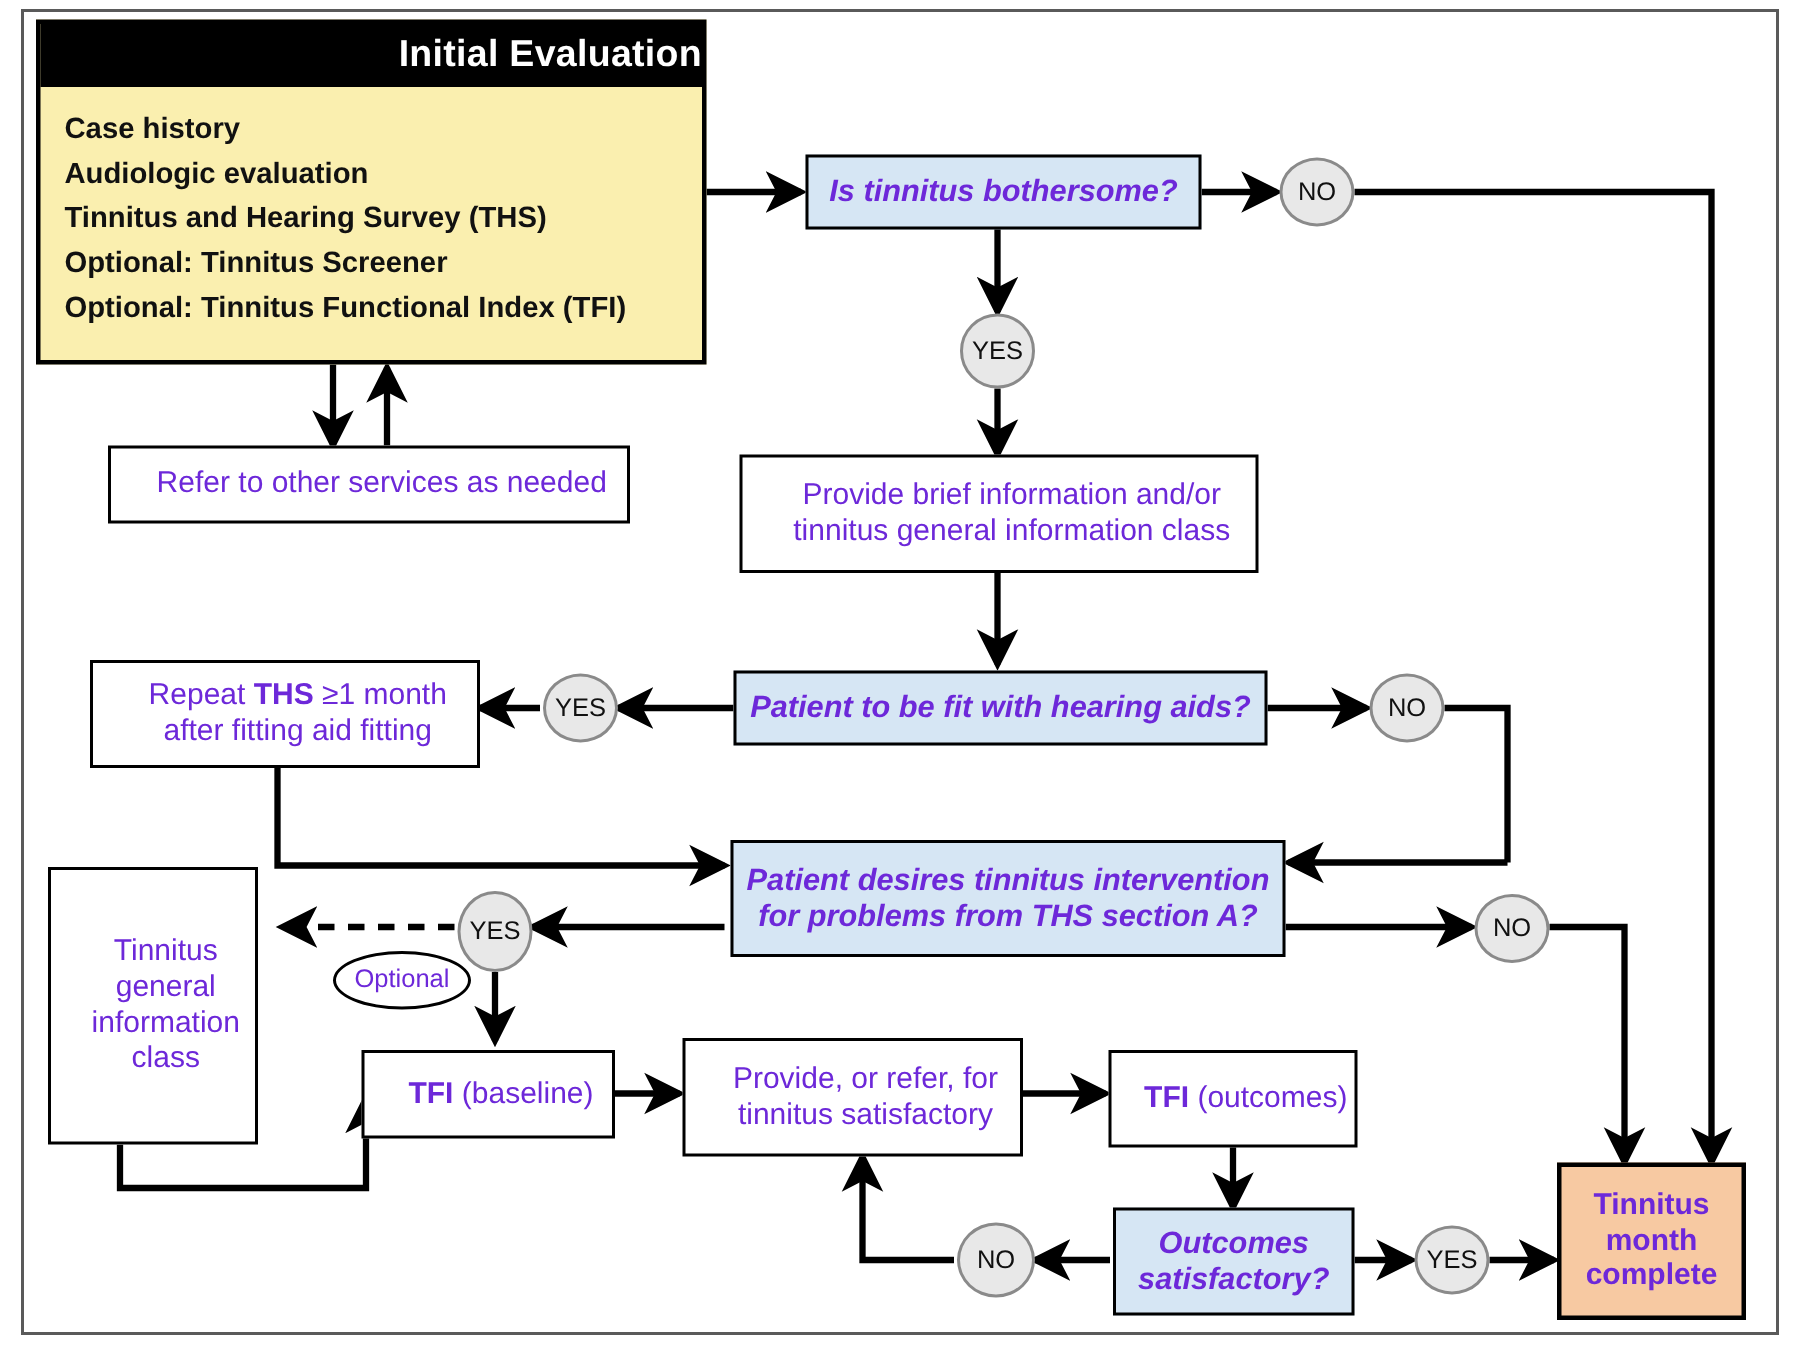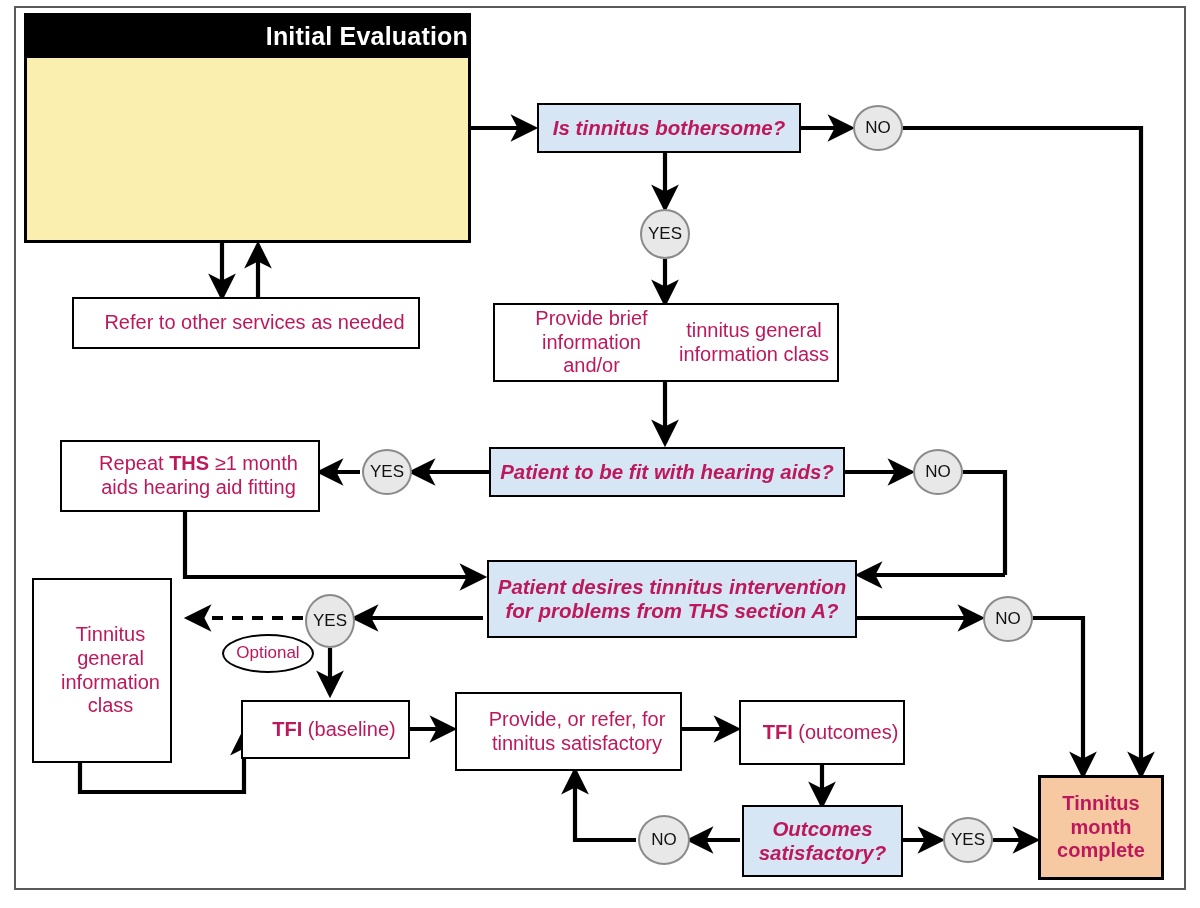--- a/index.html
+++ b/index.html
@@ -1,20 +1,20 @@
 <!DOCTYPE html>
 <html><head>
 <meta charset="utf-8">
 <title>Tinnitus Clinical Flowchart</title>
 <style>
   html,body{margin:0;padding:0;background:#ffffff;}
   body{font-family:"Liberation Sans",sans-serif;}
   #canvas{position:relative;width:1200px;height:908px;background:#ffffff;overflow:hidden;}
   #frame{position:absolute;left:14px;top:6px;width:1172px;height:884px;border:2px solid #5a5a5a;box-sizing:border-box;}
-  .node{position:absolute;box-sizing:border-box;display:flex;align-items:center;justify-content:center;text-align:center;line-height:1.18;color:#be185d;}
+  .node{position:absolute;box-sizing:border-box;display:flex;align-items:center;justify-content:center;text-align:center;line-height:1.18;color:#6d28d9;}
   .box{border:2.5px solid #000;background:#fff;padding-left:17px;}
   .decision{border:2.5px solid #000;background:#D6E6F4;font-style:italic;font-weight:bold;}
   .pill{border:2px solid #8a8a8a;background:#E8E8E8;border-radius:50%;font-size:17px;color:#111;}
   .ell-opt{border:2.5px solid #000;background:#fff;border-radius:50%;font-size:17px;}
   .ie-wrap{position:absolute;border:3px solid #000;box-sizing:border-box;background:#FAEFAF;}
   .ie-title{background:#000;color:#fff;font-weight:bold;font-size:25px;text-align:right;padding:6px 0 7px 0;letter-spacing:.2px;}
   .ie-body{padding:14px 14px 10px 16px;font-weight:bold;font-size:19.5px;line-height:1.52;color:#111;}
   .term{border:3px solid #000;background:#F7C9A2;font-weight:bold;}
   svg.lines{position:absolute;left:0;top:0;width:1200px;height:908px;pointer-events:none;}
   .bold-t{font-weight:bold;}
@@ -90,38 +90,45 @@
       <path d="M1005,575 L859,575"></path>
     </g>
 
     <g stroke="#000" stroke-width="4.2" fill="none" stroke-dasharray="11,9" marker-end="url(#ah)">
       <path d="M303,618 L188,618"></path>
     </g>
   </svg>
 
   <div class="ie-wrap" style="left:24px;top:13px;width:447px;height:230px;">
     <div class="ie-title">Initial Evaluation</div>
+    <div class="ie-body">
+      <div>Case history</div>
+      <div>Audiologic evaluation</div>
+      <div>Tinnitus and Hearing Survey (THS)</div>
+      <div>Optional: Tinnitus Screener</div>
+      <div>Optional: Tinnitus Functional Index (TFI)</div>
+    </div>
   </div>
 
   <div class="node box" style="left:72px;top:297px;width:348px;height:52px;font-size:20px;">
     <span>Refer to other services as needed</span>
   </div>
 
   <div class="node decision" style="left:537px;top:103px;width:264px;height:50px;font-size:20.5px;">
     <span>Is tinnitus bothersome?</span>
   </div>
 
-  <div class="node box" style="left:493px;top:303px;width:346px;height:79px;font-size:20px;">
+  <div class="node box" style="left:493px;top:303px;width:346px;height:79px;font-size:20px;flex-direction:column;">
     <span>Provide brief information and/or</span>
     <span>tinnitus general information class</span>
   </div>
 
   <div class="node box" style="left:60px;top:440px;width:260px;height:72px;font-size:20px;flex-direction:column;">
     <span><span>Repeat </span><span class="bold-t">THS</span><span> ≥1 month</span></span>
-    <span>aids hearing aid fitting</span>
+    <span>after fitting aid fitting</span>
   </div>
 
   <div class="node decision" style="left:489px;top:447px;width:356px;height:50px;font-size:20.5px;">
     <span>Patient to be fit with hearing aids?</span>
   </div>
 
   <div class="node decision" style="left:487px;top:560px;width:370px;height:78px;font-size:20.5px;flex-direction:column;">
     <span>Patient desires tinnitus intervention</span>
     <span><span>for problems from </span><span class="bold-t">THS</span><span> section A?</span></span>
   </div>

